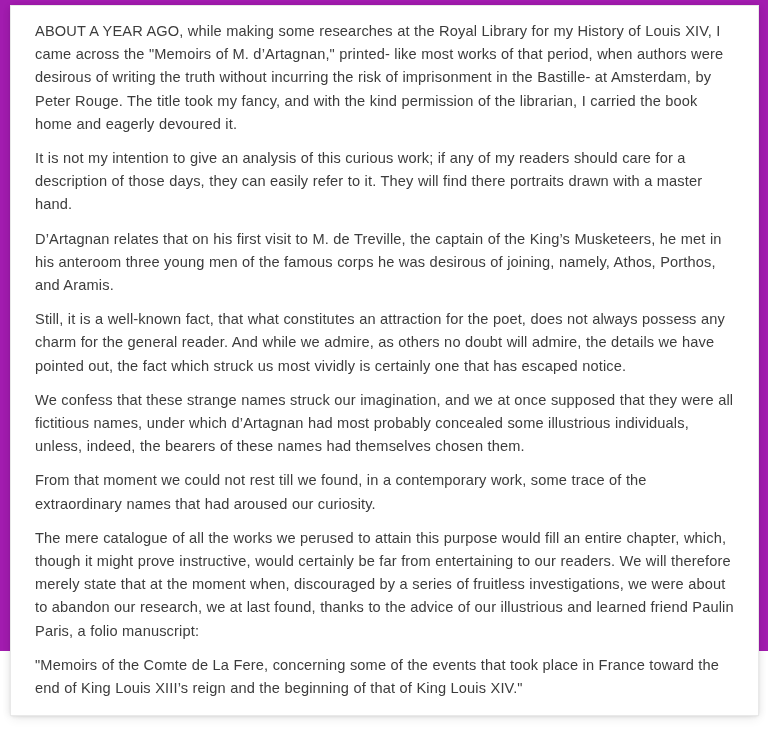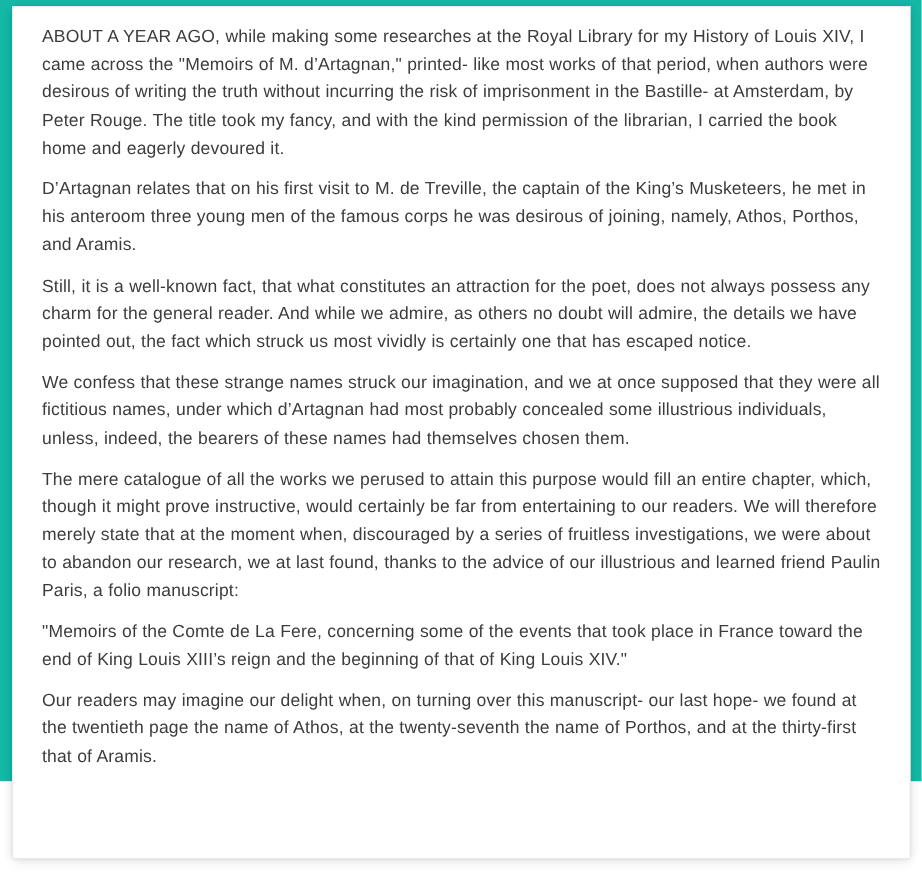--- a/index.html
+++ b/index.html
@@ -11,21 +11,21 @@
     width: 768px;
     height: 734px;
     overflow: hidden;
     font-family: "Liberation Sans", sans-serif;
   }
 
   #page-root {
     position: relative;
     width: 768px;
     height: 651px;
-    background: #14b8a6;
+    background: #a21caf;
   }
 
   
   #doc-shadow {
     position: absolute;
     left: 11px;
     top: 6px;
     width: 747px;
     height: 709px;
     background: #ffffff;
@@ -73,23 +73,25 @@
 <body>
 
 <div id="page-root">
 
   <div id="doc-shadow"></div>
 
   <div id="doc-card">
     <div id="doc-body">
 
       <p class="para">ABOUT A YEAR AGO, while making some researches at the Royal Library for my History of Louis XIV, I came across the "Memoirs of M. d’Artagnan," printed- like most works of that period, when authors were desirous of writing the truth without incurring the risk of imprisonment in the Bastille- at Amsterdam, by Peter Rouge. The title took my fancy, and with the kind permission of the librarian, I carried the book home and eagerly devoured it.</p>
+      <p class="para">It is not my intention to give an analysis of this curious work; if any of my readers should care for a description of those days, they can easily refer to it. They will find there portraits drawn with a master hand.</p>
       <p class="para">D’Artagnan relates that on his first visit to M. de Treville, the captain of the King’s Musketeers, he met in his anteroom three young men of the famous corps he was desirous of joining, namely, Athos, Porthos, and Aramis.</p>
       <p class="para">Still, it is a well-known fact, that what constitutes an attraction for the poet, does not always possess any charm for the general reader. And while we admire, as others no doubt will admire, the details we have pointed out, the fact which struck us most vividly is certainly one that has escaped notice.</p>
       <p class="para">We confess that these strange names struck our imagination, and we at once supposed that they were all fictitious names, under which d’Artagnan had most probably concealed some illustrious individuals, unless, indeed, the bearers of these names had themselves chosen them.</p>
+      <p class="para">From that moment we could not rest till we found, in a contemporary work, some trace of the extraordinary names that had aroused our curiosity.</p>
       <p class="para">The mere catalogue of all the works we perused to attain this purpose would fill an entire chapter, which, though it might prove instructive, would certainly be far from entertaining to our readers. We will therefore merely state that at the moment when, discouraged by a series of fruitless investigations, we were about to abandon our research, we at last found, thanks to the advice of our illustrious and learned friend Paulin Paris, a folio manuscript:</p>
       <p class="para">"Memoirs of the Comte de La Fere, concerning some of the events that took place in France toward the end of King Louis XIII’s reign and the beginning of that of King Louis XIV."</p>
       <p class="para">Our readers may imagine our delight when, on turning over this manuscript- our last hope- we found at the twentieth page the name of Athos, at the twenty-seventh the name of Porthos, and at the thirty-first that of Aramis.</p>
 
     </div>
   </div>
 
 </div>
 
 </body></html>

